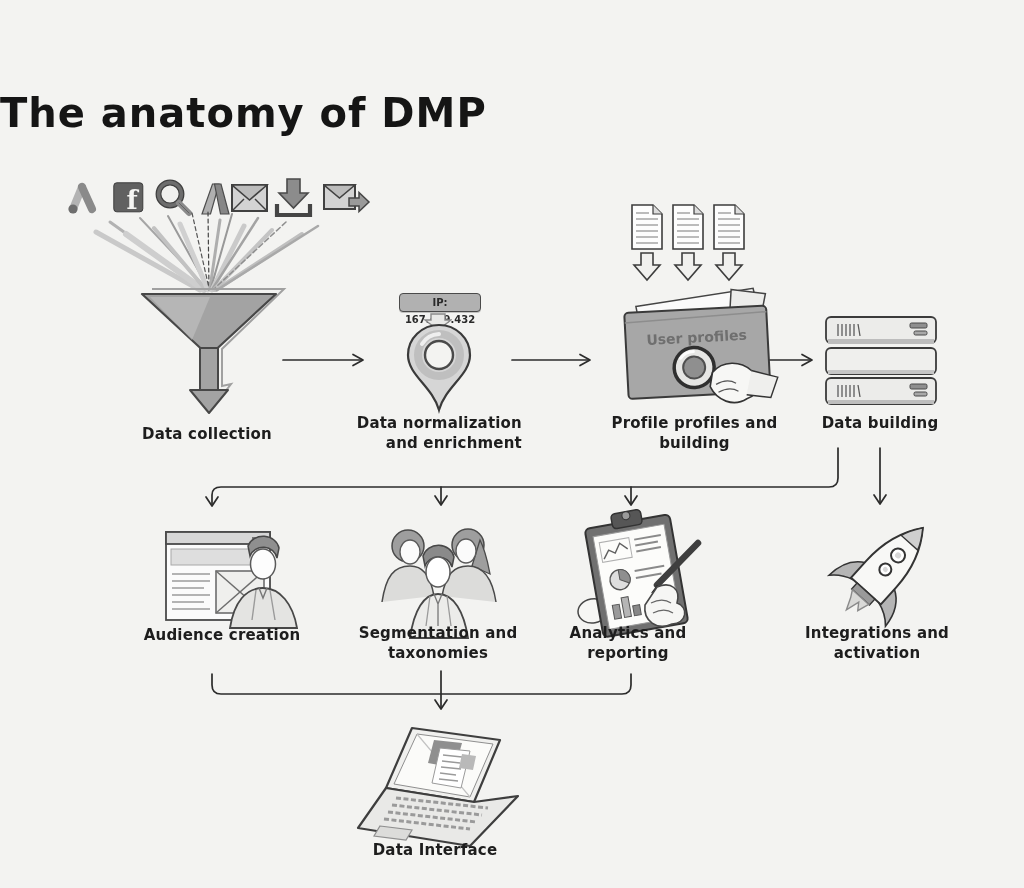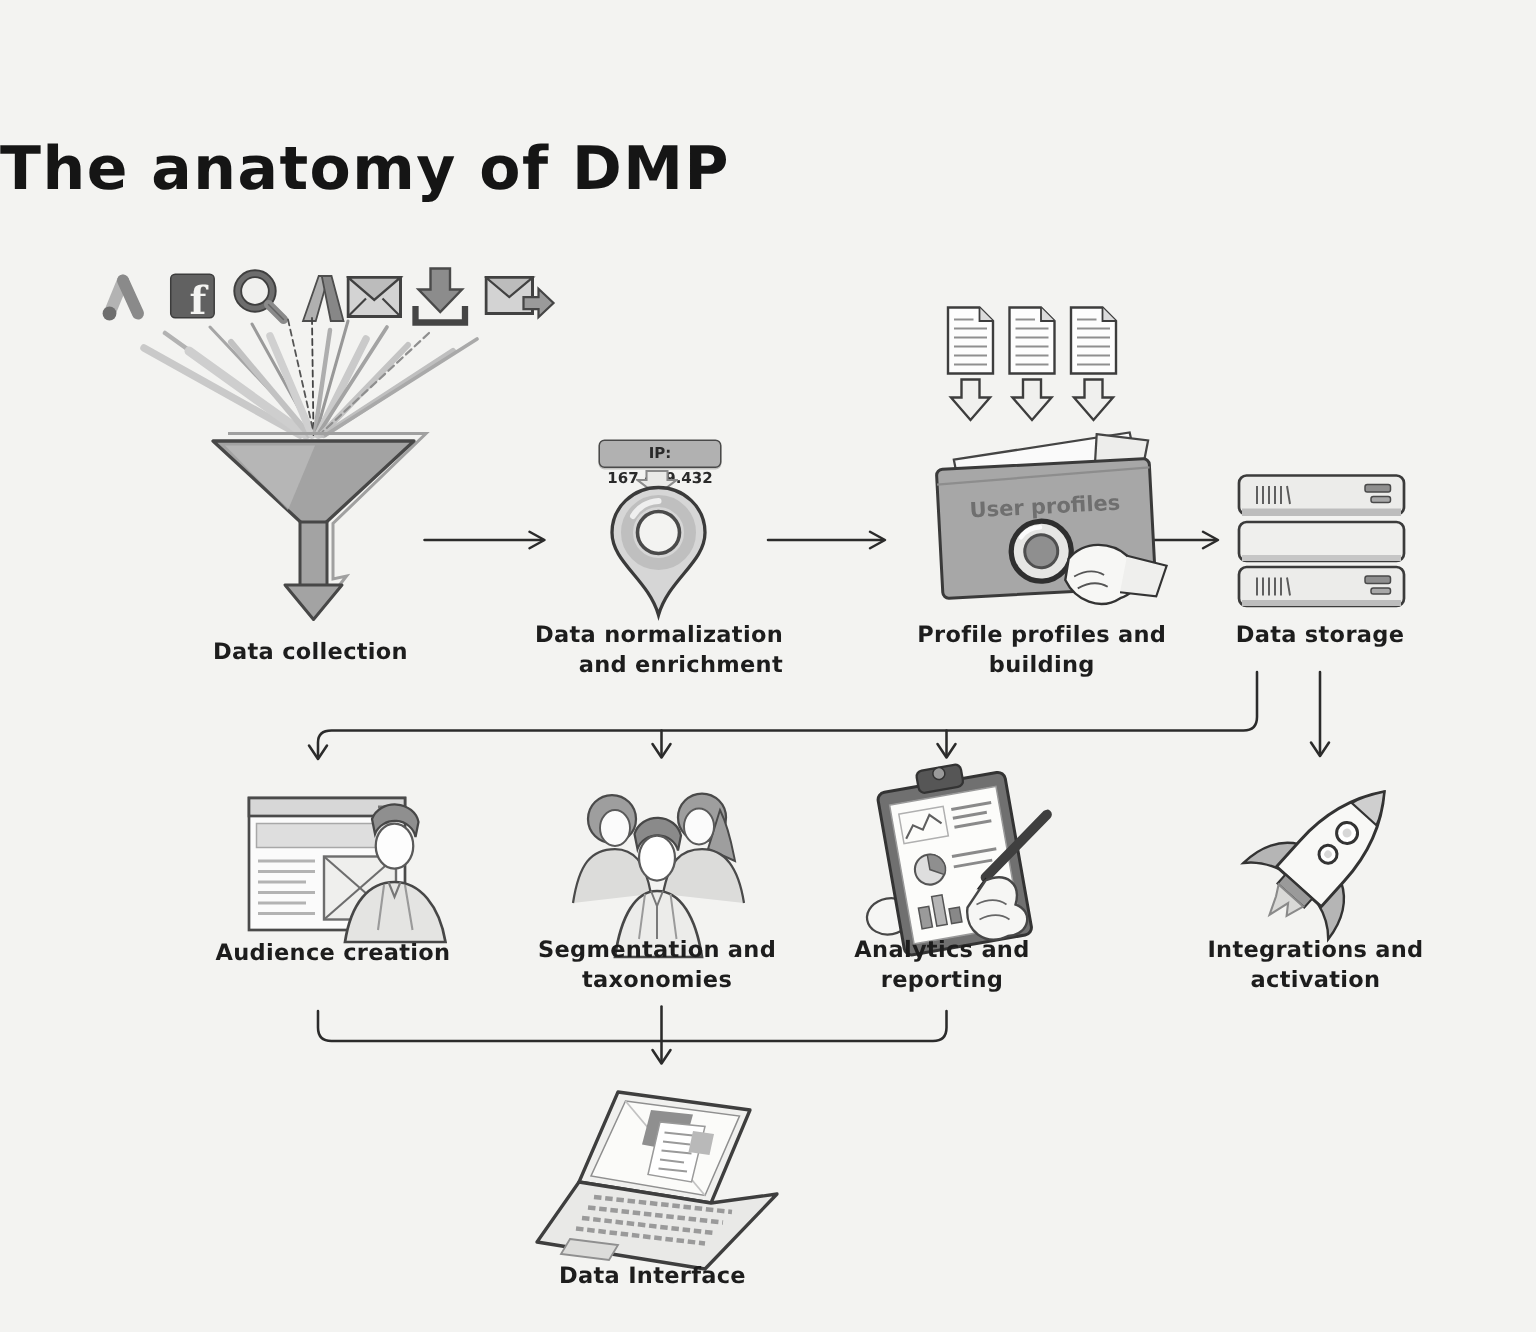--- a/index.html
+++ b/index.html
@@ -267,21 +267,21 @@
         </g>
         <rect x="86" y="69" width="17" height="5" rx="1.5" fill="#8f8f8f" stroke="#4a4a4a"></rect>
         <rect x="90" y="77" width="13" height="4" rx="1.5" fill="#a8a8a8" stroke="#4a4a4a"></rect>
       </g>
     </svg>
   </div>
 
   <div class="stage-label" style="left:127px;top:425px;width:160px;">Data collection</div>
   <div class="stage-label" style="left:352px;top:414px;width:170px;text-align:right;">Data normalization and enrichment</div>
   <div class="stage-label" style="left:607px;top:414px;width:175px;">Profile profiles and building</div>
-  <div class="stage-label" style="left:810px;top:414px;width:140px;">Data storage</div>
+  <div class="stage-label" style="left:810px;top:414px;width:140px;">Data building</div>
 
   <div class="abs" style="left:160px;top:518px;">
     <svg width="150" height="112">
       <rect x="6" y="14" width="104" height="88" fill="#fbfbfb" stroke="#4a4a4a" stroke-width="1.8"></rect>
       <rect x="6" y="14" width="104" height="12" fill="#d7d7d7" stroke="#4a4a4a" stroke-width="1.8"></rect>
       <line x1="92" y1="20" x2="104" y2="20" stroke="#777" stroke-width="2"></line>
       <rect x="11" y="31" width="94" height="16" fill="#dedede" stroke="#a8a8a8"></rect>
       <g stroke="#b3b3b3" stroke-width="2">
         <line x1="12" y1="56" x2="50" y2="56"></line>
           <line x1="12" y1="63" x2="50" y2="63"></line>

